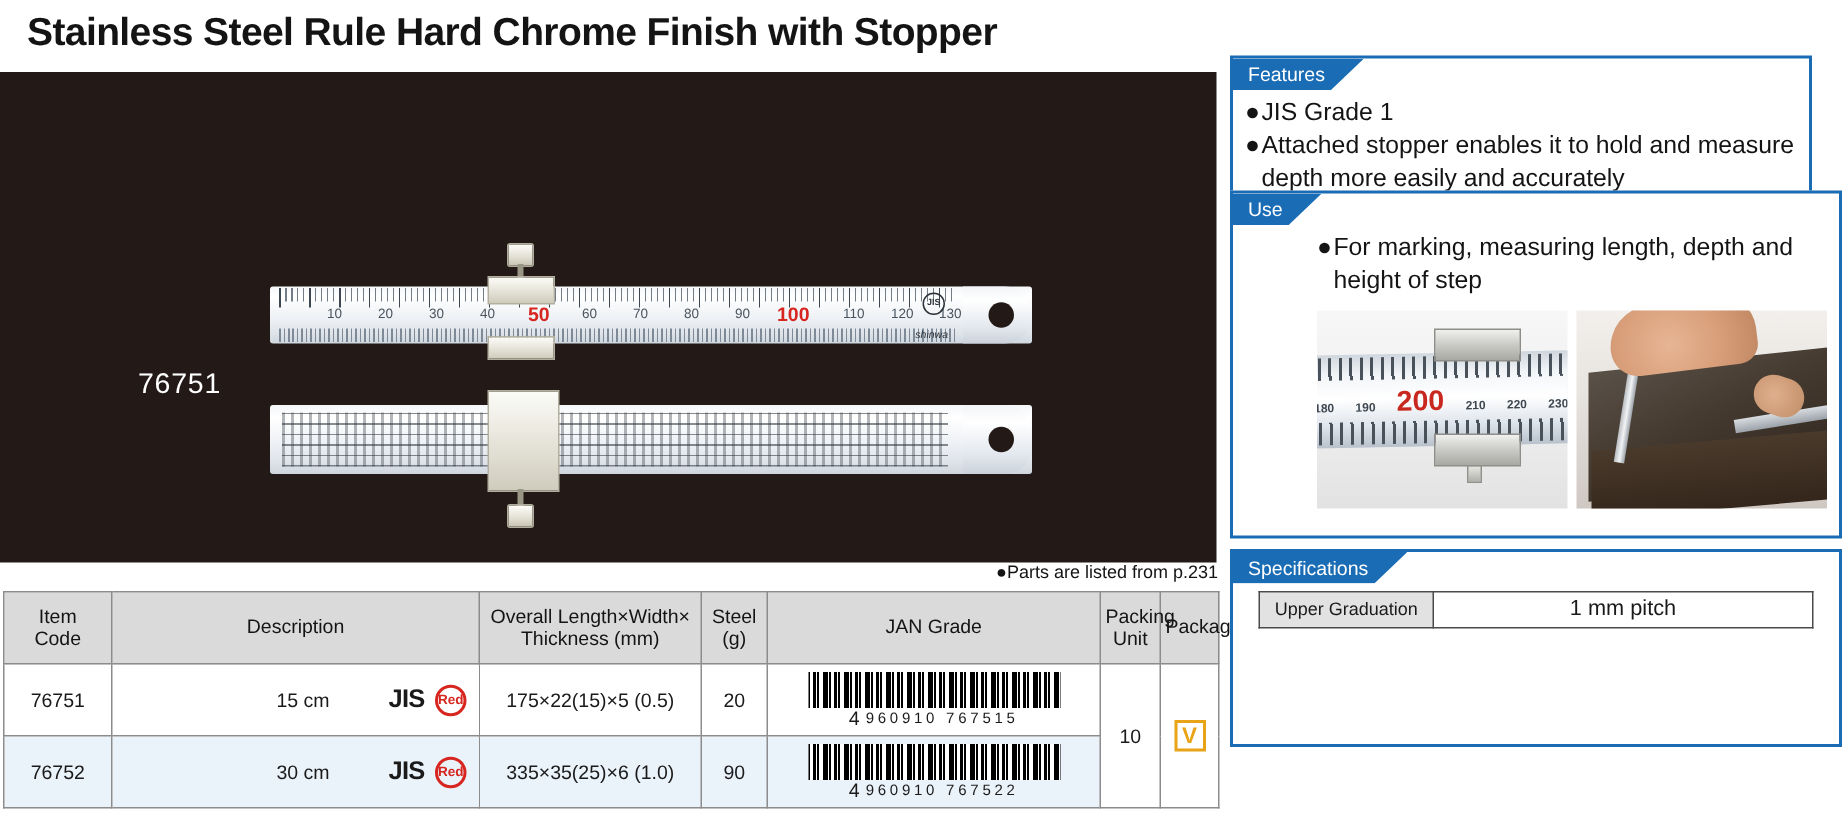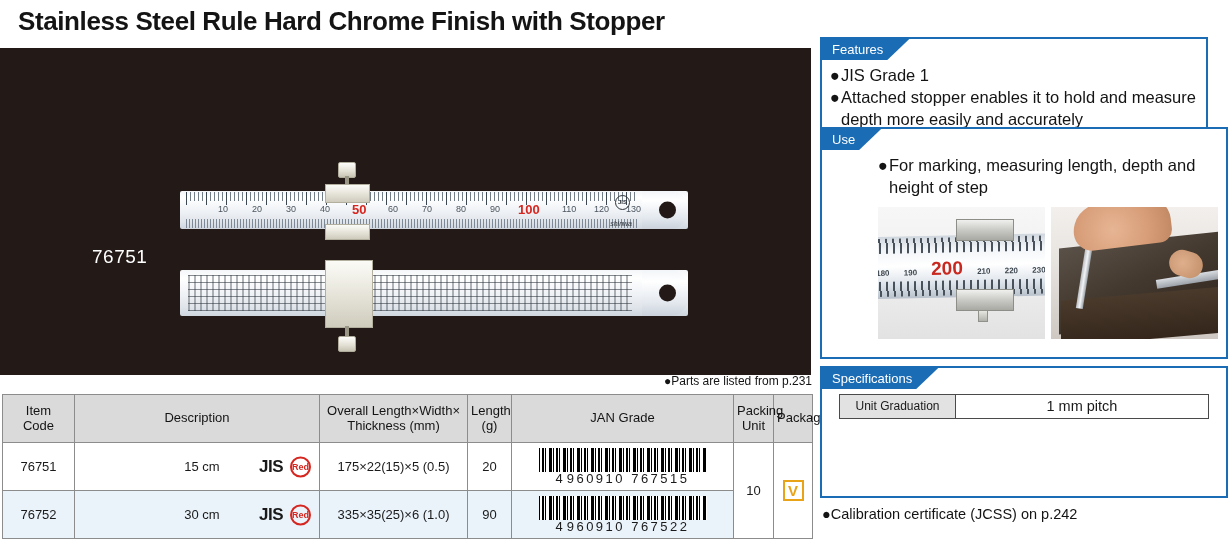--- a/index.html
+++ b/index.html
@@ -200,21 +200,21 @@
   .bc-bars {
     height: 24px;
     width: 168px;
     background-image: repeating-linear-gradient(90deg,
       #000 0px, #000 1px, #fff 1px, #fff 3px,
       #000 3px, #000 5px, #fff 5px, #fff 6px,
       #000 6px, #000 7px, #fff 7px, #fff 10px,
       #000 10px, #000 13px, #fff 13px, #fff 14px);
   }
   .bc-digits {
-    font-size: 13px;
+    font-size: 10px;
     letter-spacing: 2.5px;
     line-height: 1;
     padding-bottom: 1px;
     font-family: "Liberation Sans", sans-serif;
   }
   .barcode-col { display: flex; flex-direction: column; align-items: center; }
   .bc-row { display: flex; align-items: flex-end; gap: 4px; }
 
   .pkg-v {
     display: inline-block;
@@ -451,21 +451,21 @@
         <th>
           <span>Item</span><br>
           <span>Code</span>
         </th>
         <th>Description</th>
         <th class="head-small">
           <span>Overall Length×Width×</span><br>
           <span>Thickness (mm)</span>
         </th>
         <th class="head-tiny">
-          <span>Length</span><br>
+          <span>Steel</span><br>
           <span>(g)</span>
         </th>
         <th>JAN Grade</th>
         <th class="head-tiny">
           <span>Packing</span><br>
           <span>Unit</span>
         </th>
         <th class="head-tiny">Packaging</th>
       </tr>
     </thead>
@@ -577,22 +577,21 @@
       </div>
     </div>
   </section>
 
   <section id="spec-panel" class="panel">
     <div class="panel-tab">Specifications</div>
     <div class="panel-body">
       <table id="spec-table">
         <tbody>
           <tr>
-            <td class="sp-label">Unit Graduation</td>
+            <td class="sp-label">Upper Graduation</td>
             <td class="sp-value">1 mm pitch</td>
           </tr>
         </tbody>
       </table>
     </div>
   </section>
 
-  <div id="calibration-note">●Calibration certificate (JCSS) on p.242</div>
 </div>
 
 </body></html>

